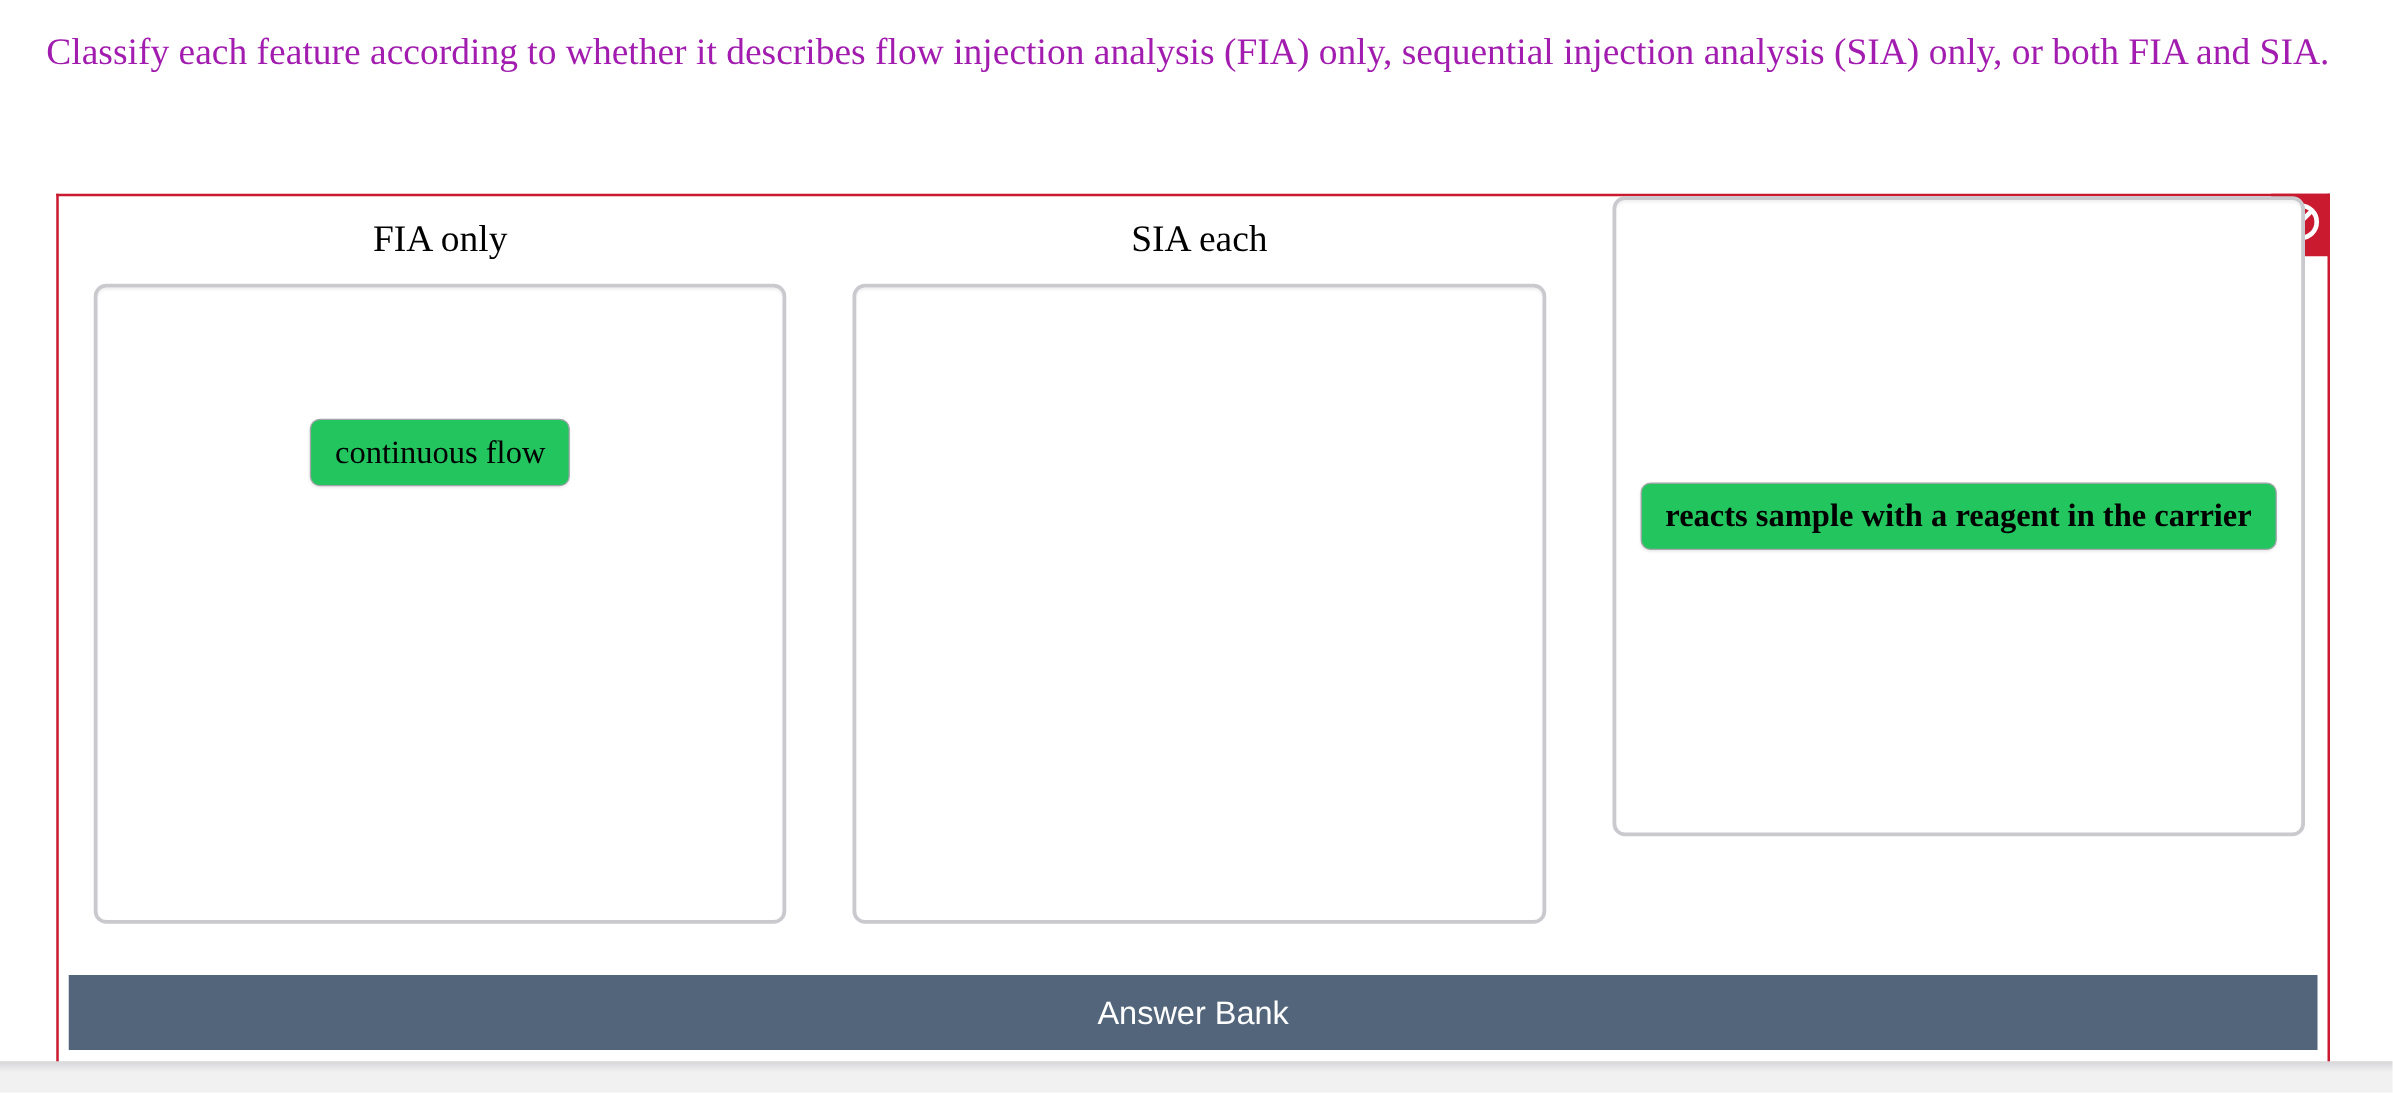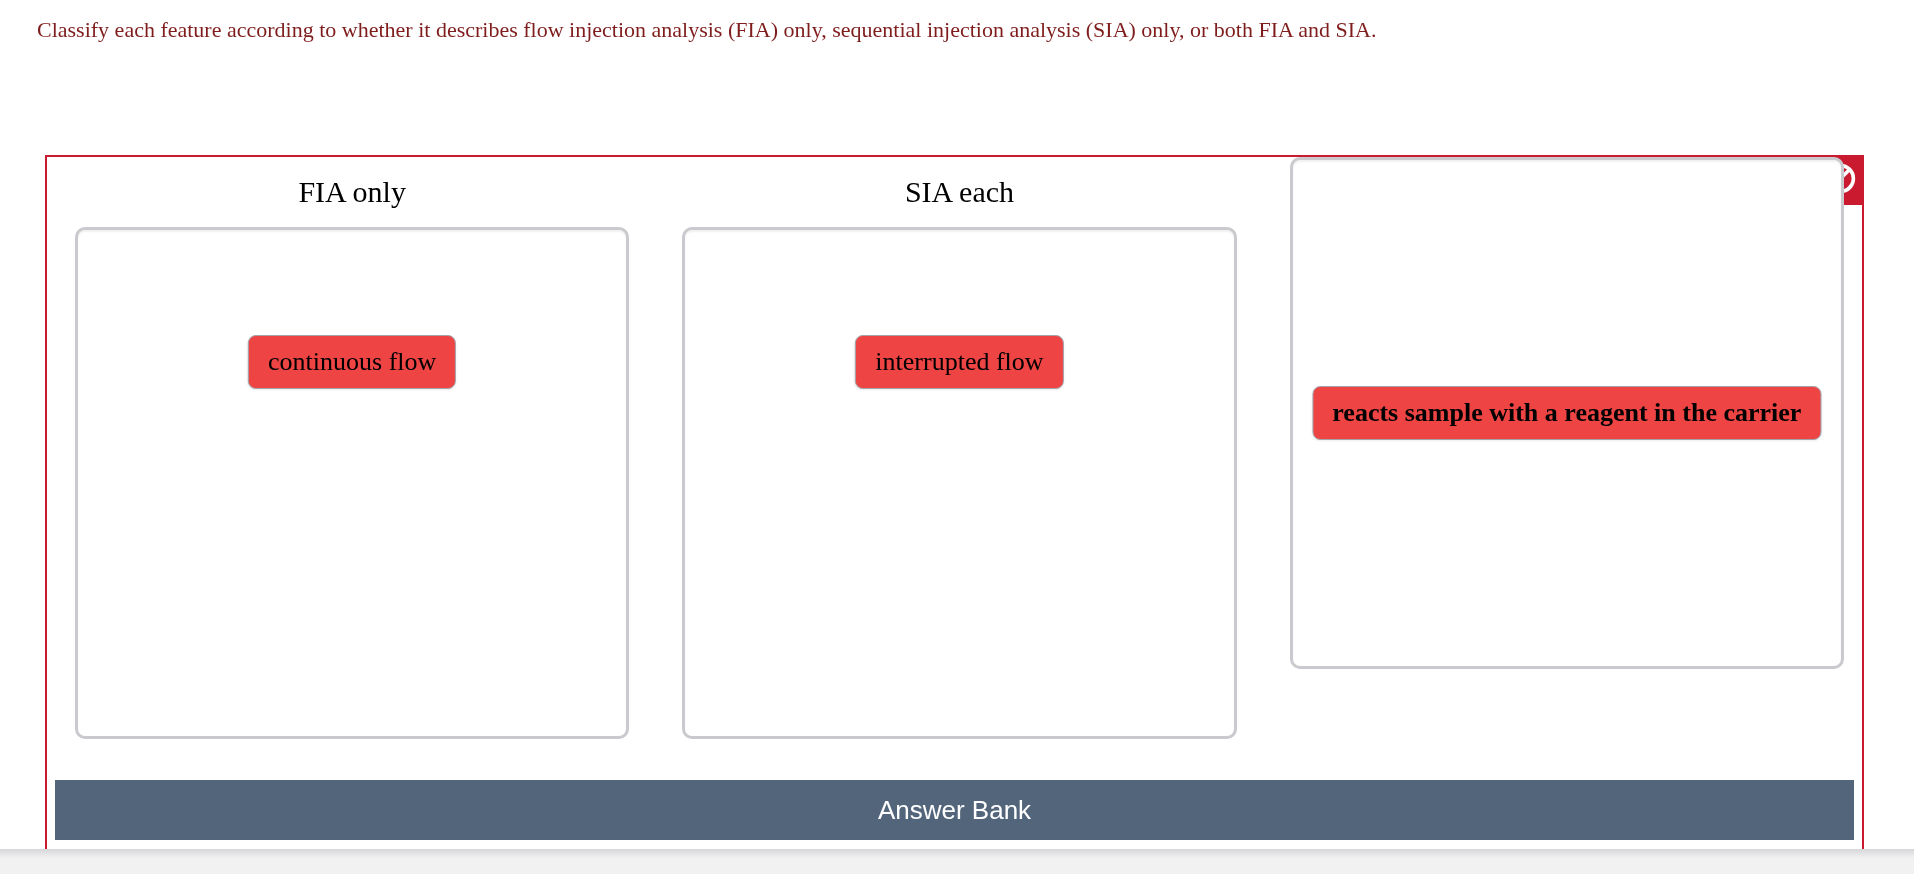--- a/index.html
+++ b/index.html
@@ -6,22 +6,22 @@
   html, body { background: #ffffff; }
   body {
     width: 1914px; height: 874px;
     position: relative; overflow: hidden;
     font-family: "Liberation Serif", "DejaVu Serif", serif;
     color: #000;
   }
 
   
   .question {
-    position: absolute; left: 37px; top: 8px; width: 1848px;
-    font-size: 22px; line-height: 44px; color: #7f1d1d;
+    position: absolute; left: 37px; top: 20px; width: 1848px;
+    font-size: 30px; line-height: 44px; color: #a21caf;
   }
 
   
   .board {
     position: absolute; left: 45px; top: 155px;
     width: 1819px; height: 695px;
     border: 2px solid #C91A2F; border-bottom: none;
     background: #ffffff;
   }
 
@@ -51,21 +51,21 @@
     box-shadow: inset 0 2px 2px rgba(0,0,0,0.06);
     position: relative;
   }
 
   
   .chip {
     position: absolute; left: 50%; transform: translateX(-50%);
     white-space: nowrap;
     font-size: 26px; line-height: 30px; color: #000;
     padding: 11px 19px;
-    background: #ef4444;
+    background: #22c55e;
     border: 1.5px solid #A3A3AA; border-radius: 8px;
     box-shadow: 0 1px 2px rgba(0,0,0,0.08);
     cursor: grab;
   }
   .chip.row1 { top: 105px; }
   .chip.row2 { top: 344px; }
   .chip.mid  { top: 226px; font-weight: bold; }
 
   
   .answer-bank-bar {
@@ -106,21 +106,20 @@
     <div class="column">
       <div class="col-header">FIA only</div>
       <div class="dropzone">
         <div class="chip row1">continuous flow</div>
       </div>
     </div>
 
     <div class="column">
       <div class="col-header">SIA each</div>
       <div class="dropzone">
-        <div class="chip row1">interrupted flow</div>
       </div>
     </div>
 
     <div class="column">
       <div class="dropzone">
         <div class="chip mid">reacts sample with a reagent in the carrier</div>
       </div>
     </div>
 
   </div>

